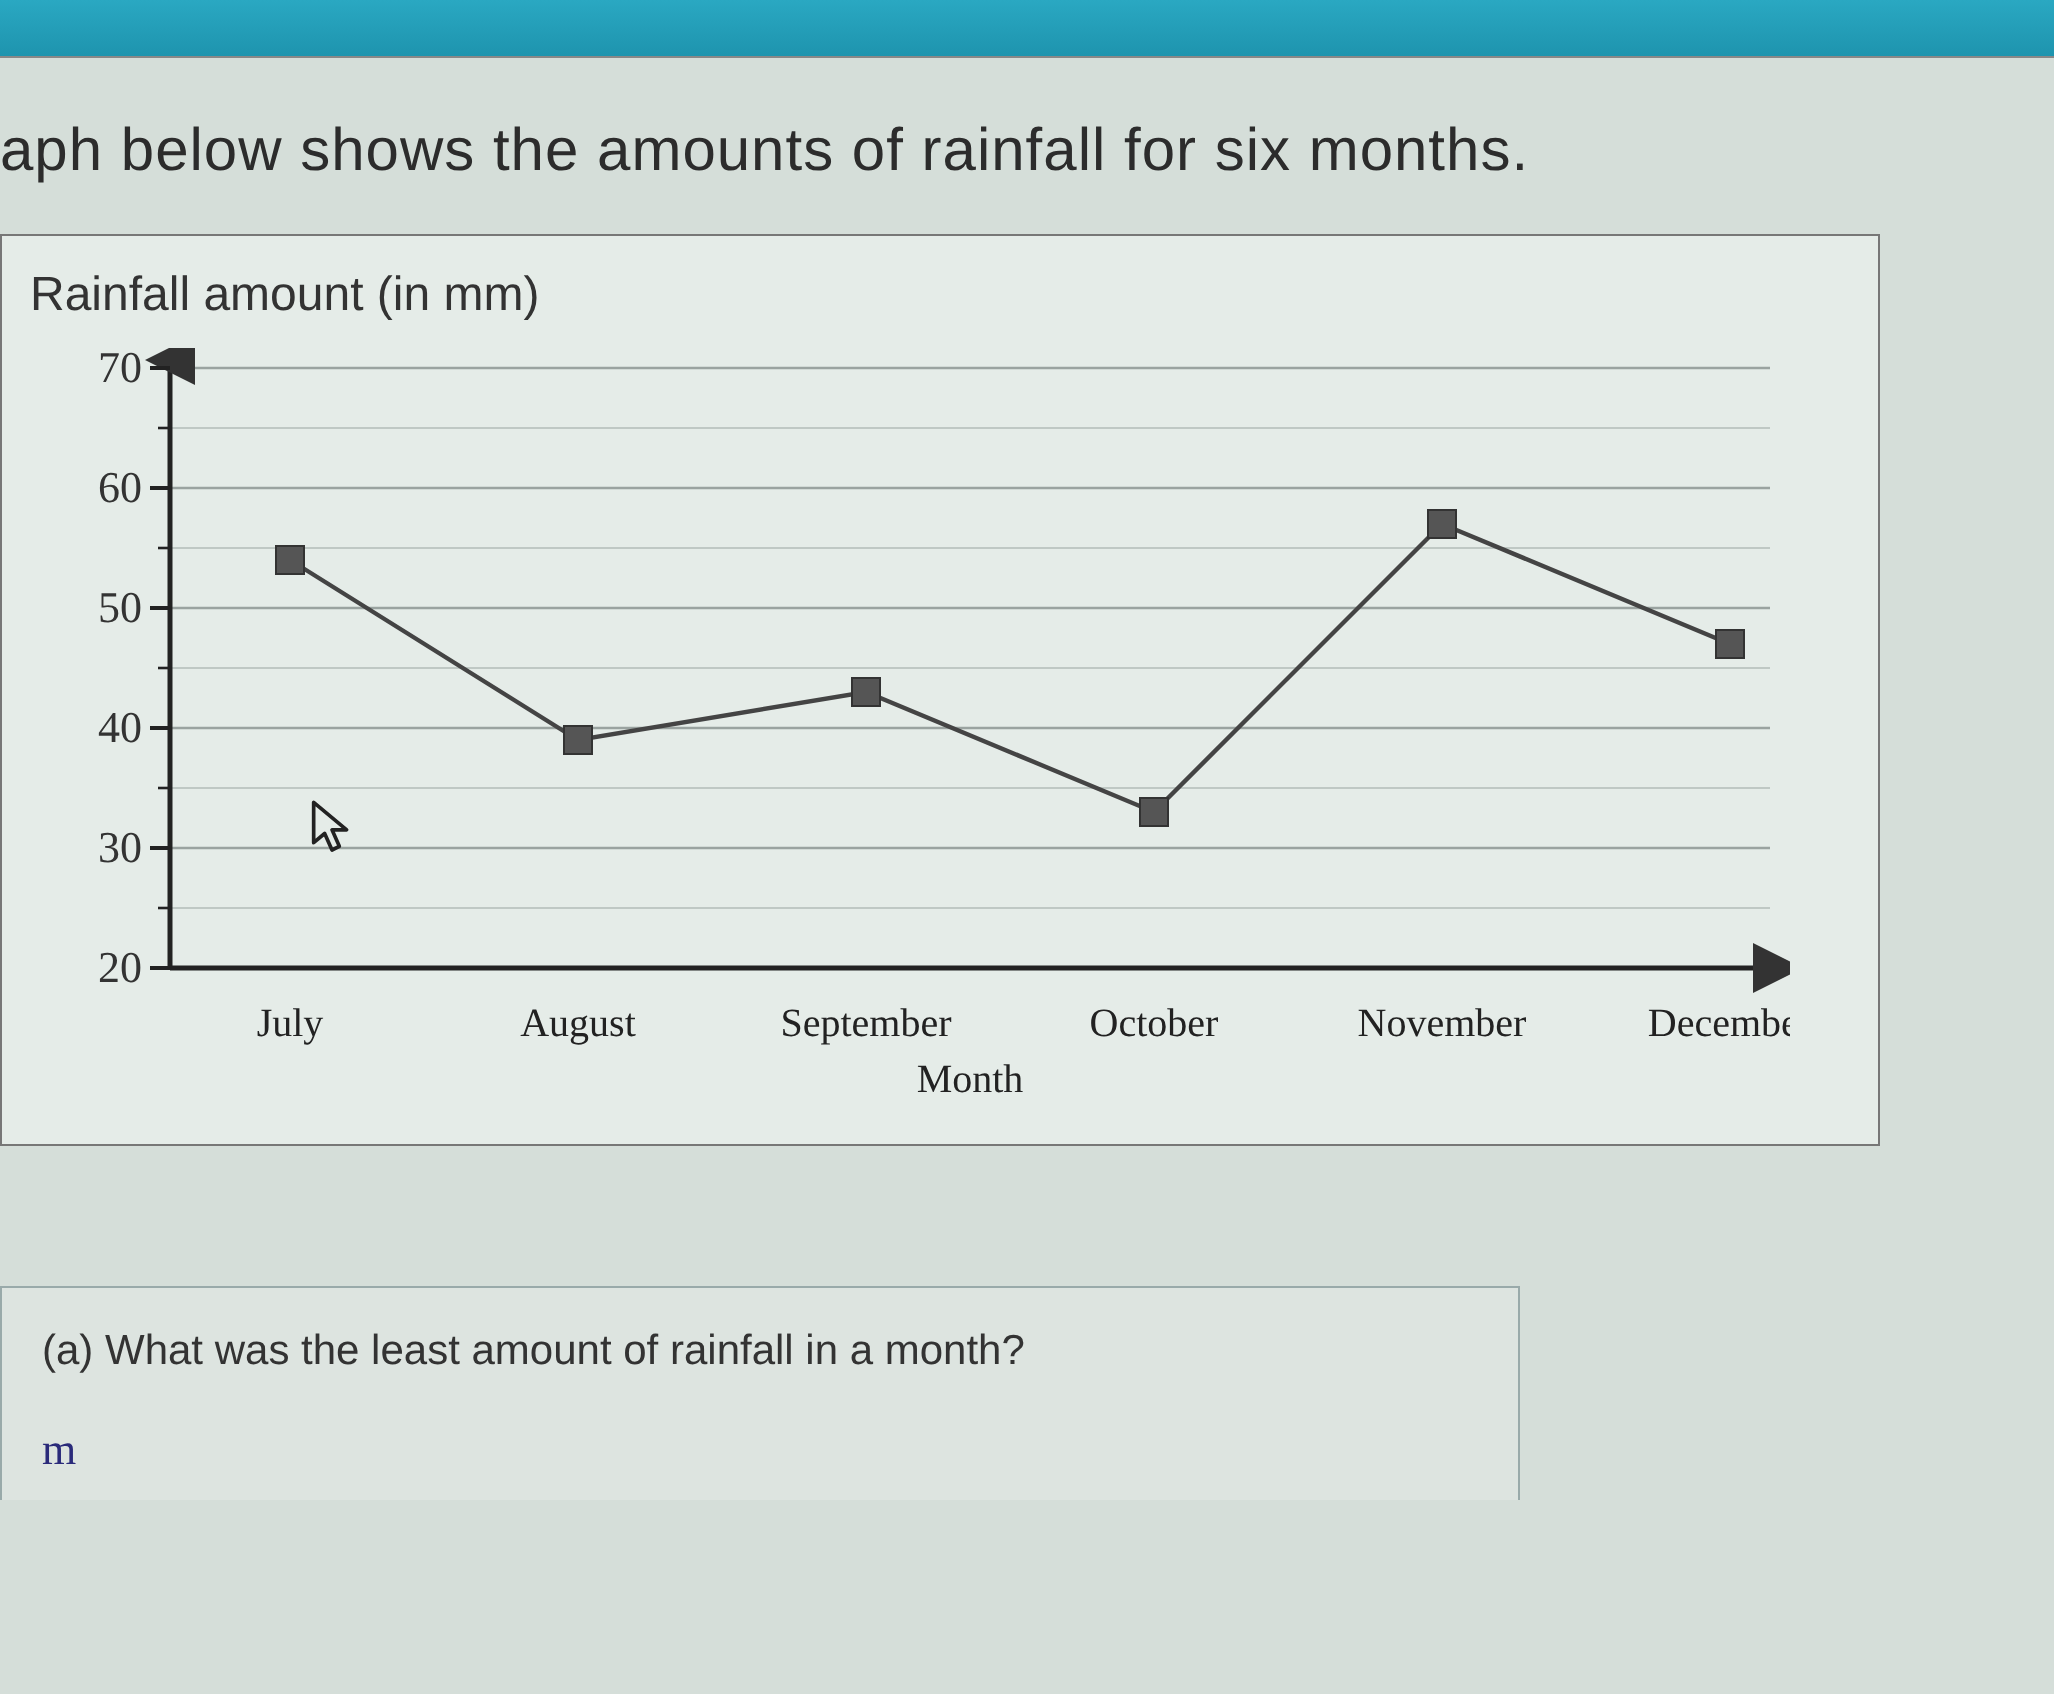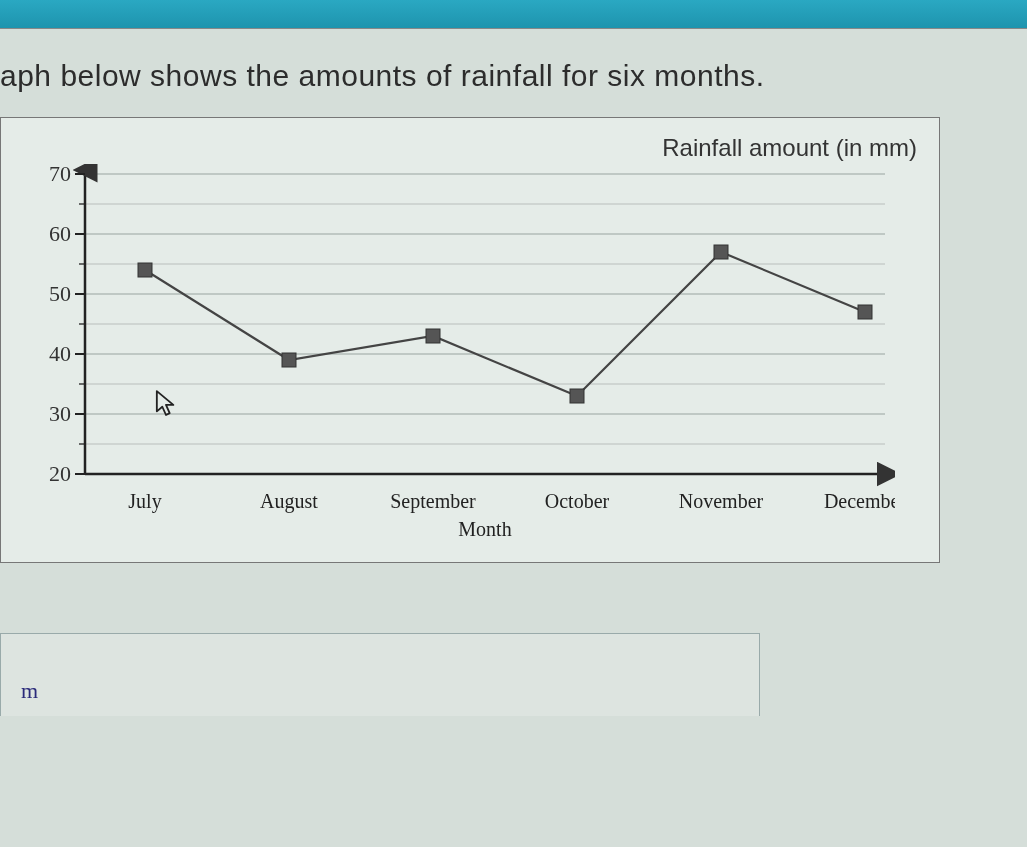--- a/index.html
+++ b/index.html
@@ -37,22 +37,21 @@
     margin-left: 0;
     width: 940px;
     border: 1px solid #777;
     background: #e5ece8;
     padding: 16px 22px 18px 14px;
     box-sizing: border-box;
   }
   .chart-title {
     font-size: 24px;
     color: #333;
-    margin-bottom: 2px;
-    text-align: right;
+    margin-bottom: 12px;
   }
   .plot-area {
     position: relative;
     width: 880px;
     height: 380px;
   }
   .plot-area svg {
     width: 100%;
     height: 100%;
     display: block;
@@ -163,16 +162,17 @@
 
         <div class="cursor-icon" style="left:140px; top:225px;">
           <svg viewBox="0 0 24 32">
             <path d="M2 2 L2 24 L8 19 L12 28 L16 26 L12 17 L20 17 Z" fill="none" stroke="#222" stroke-width="2" stroke-linejoin="round"></path>
           </svg>
         </div>
       </div>
     </div>
 
     <div class="question-box">
+      <div class="question-text">(a) What was the least amount of rainfall in a month?</div>
       <div class="answer-partial">m</div>
     </div>
   </div>
 </div>
 
 </body></html>

